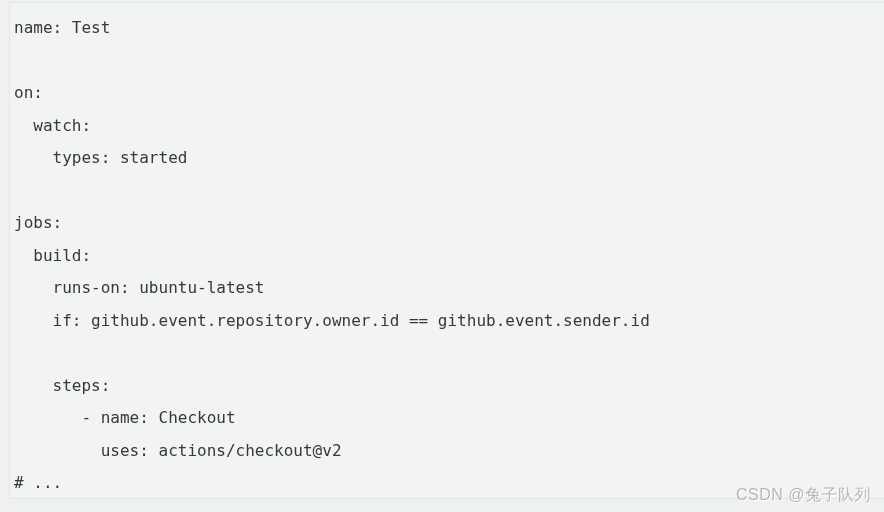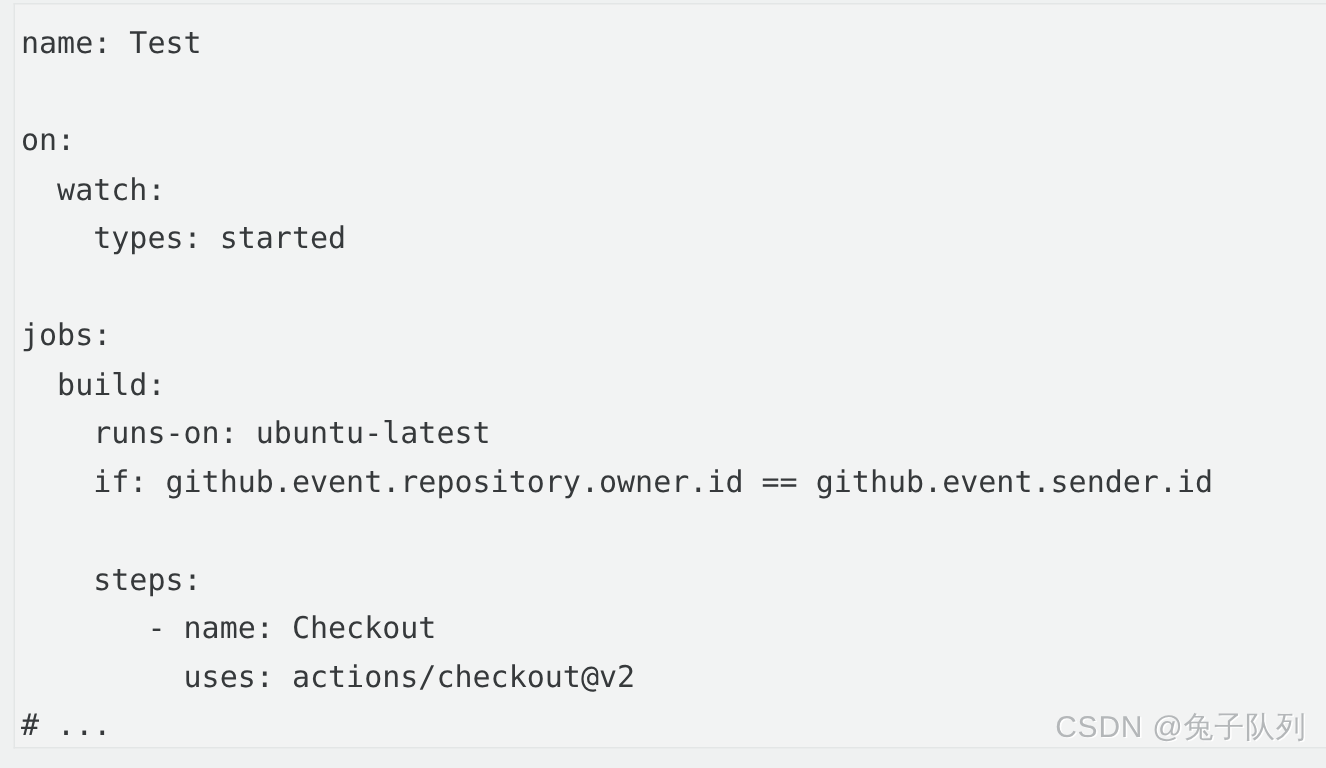--- a/index.html
+++ b/index.html
@@ -20,30 +20,30 @@
     box-sizing: border-box;
     background: #f2f3f3;
     border: 1px solid #e3e6e6;
     border-right: none;
     overflow: hidden;
   }
   .code-panel pre {
     margin: 0;
     padding: 9px 0 0 4px;
     font-family: "DejaVu Sans Mono", monospace;
-    font-size: 20px;
+    font-size: 16px;
     line-height: 32.5px;
     color: #36393b;
     white-space: pre;
   }
   .watermark {
     position: absolute;
     right: 13px;
-    top: 471px;
-    font-size: 20px;
+    top: 485px;
+    font-size: 16px;
     letter-spacing: 0.5px;
     color: #b4b7b9;
     text-shadow: 1px 1px 0 #ffffff;
     user-select: none;
   }
 </style>
 </head>
 <body>
 
 <div class="code-panel">

